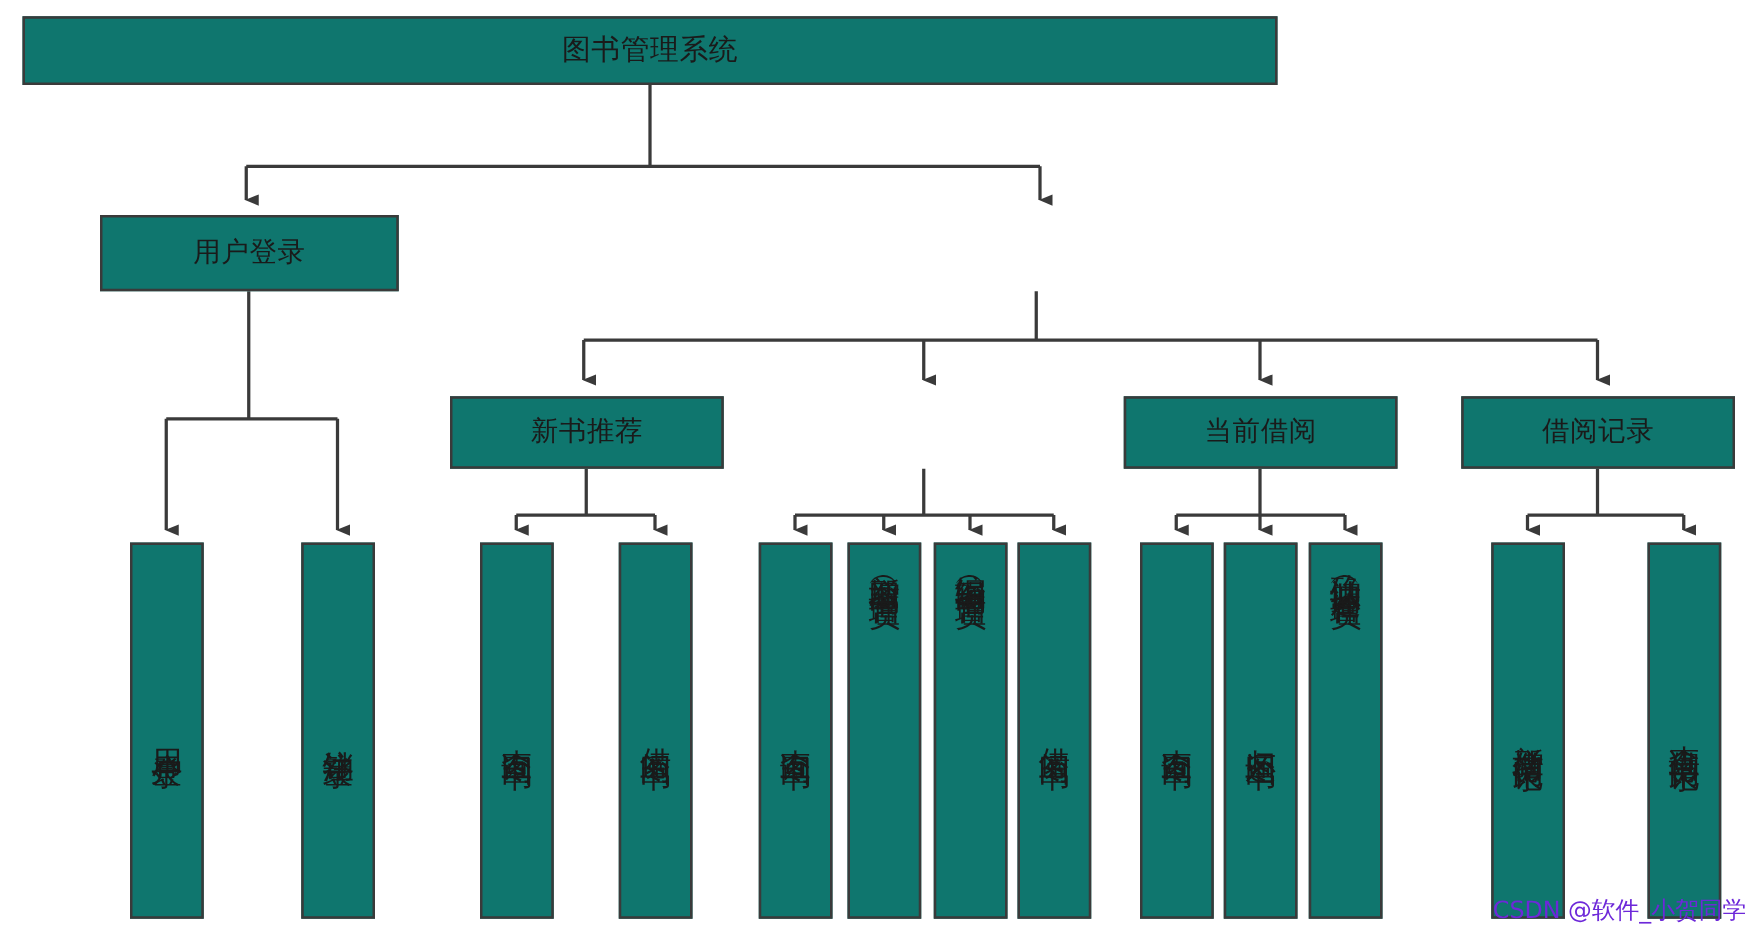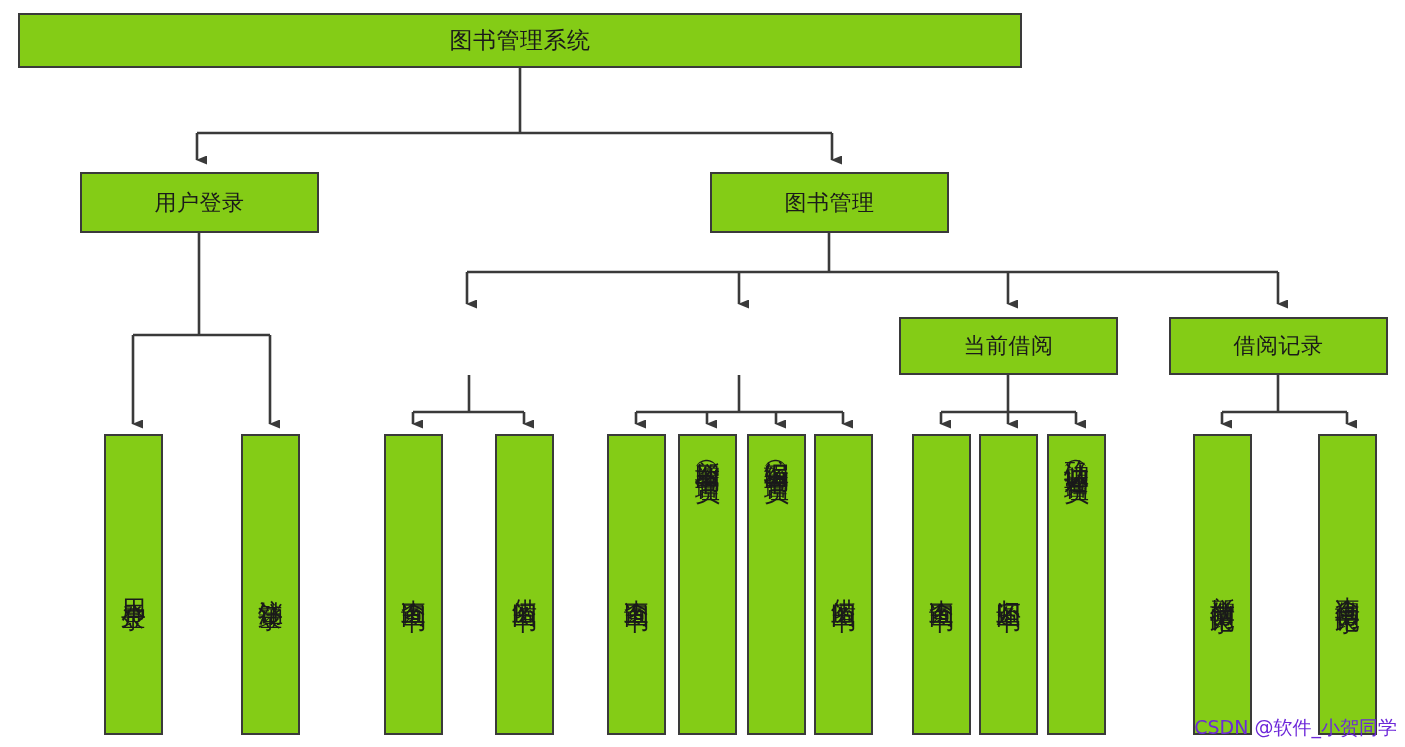--- a/index.html
+++ b/index.html
@@ -22,21 +22,21 @@
     position: absolute;
     left: 0;
     top: 0;
     width: 1405px;
     height: 747px;
     pointer-events: none;
   }
   .node {
     position: absolute;
     box-sizing: border-box;
-    background: #84cc16;
+    background: #0f766e;
     border: 2.5px solid #3a3a3a;
     display: flex;
     align-items: center;
     justify-content: center;
     color: #1a1a1a;
   }
   .node-label {
     display: block;
     text-align: center;
     line-height: 1.18;
@@ -134,24 +134,24 @@
     </g>
   </svg>
 
   <div class="node horiz root" style="left:18px; top:13px; width:1004px; height:55px;">
     <span class="node-label">图书管理系统</span>
   </div>
 
   <div class="node horiz" style="left:80px; top:172px; width:239px; height:61px;">
     <span class="node-label">用户登录</span>
   </div>
-  <div class="node horiz" style="left:710px; top:172px; width:239px; height:61px;">
-    <span class="node-label">图书管理</span>
-  </div>
-
+
+  <div class="node horiz" style="left:360px; top:317px; width:219px; height:58px;">
+    <span class="node-label">新书推荐</span>
+  </div>
   <div class="node horiz" style="left:899px; top:317px; width:219px; height:58px;">
     <span class="node-label">当前借阅</span>
   </div>
   <div class="node horiz" style="left:1169px; top:317px; width:219px; height:58px;">
     <span class="node-label">借阅记录</span>
   </div>
 
   <div class="node vert centered" style="left:104px; top:434px; width:59px; height:301px;">
     <span class="node-label">用户登录</span>
   </div>

